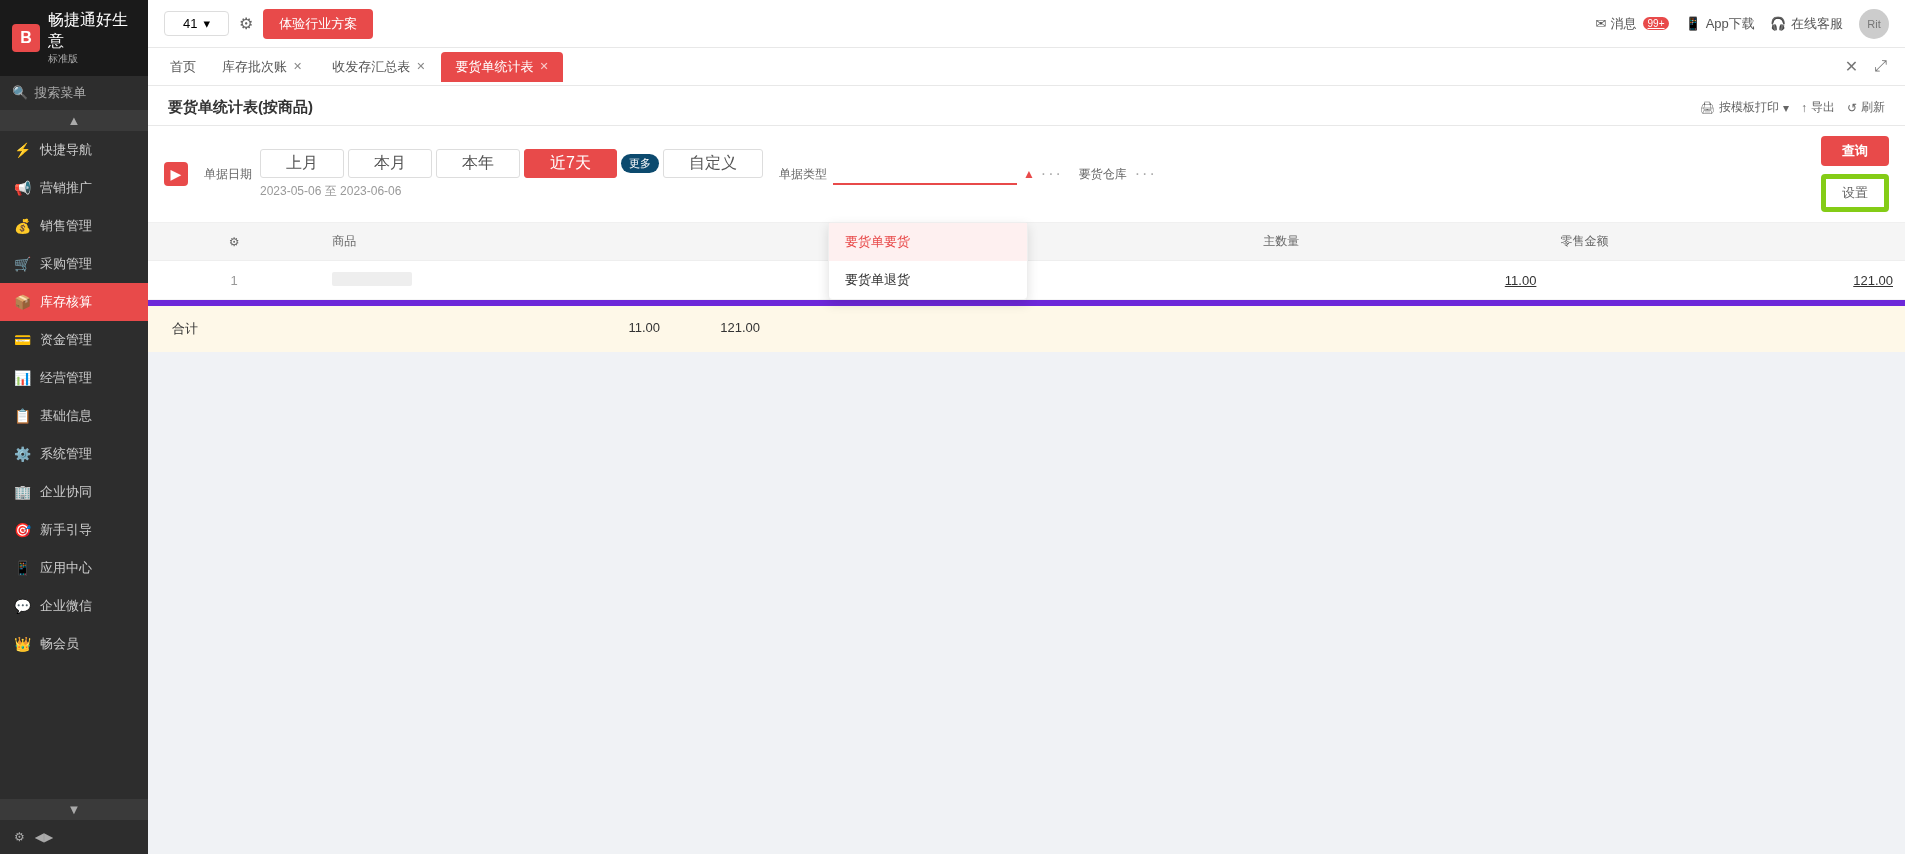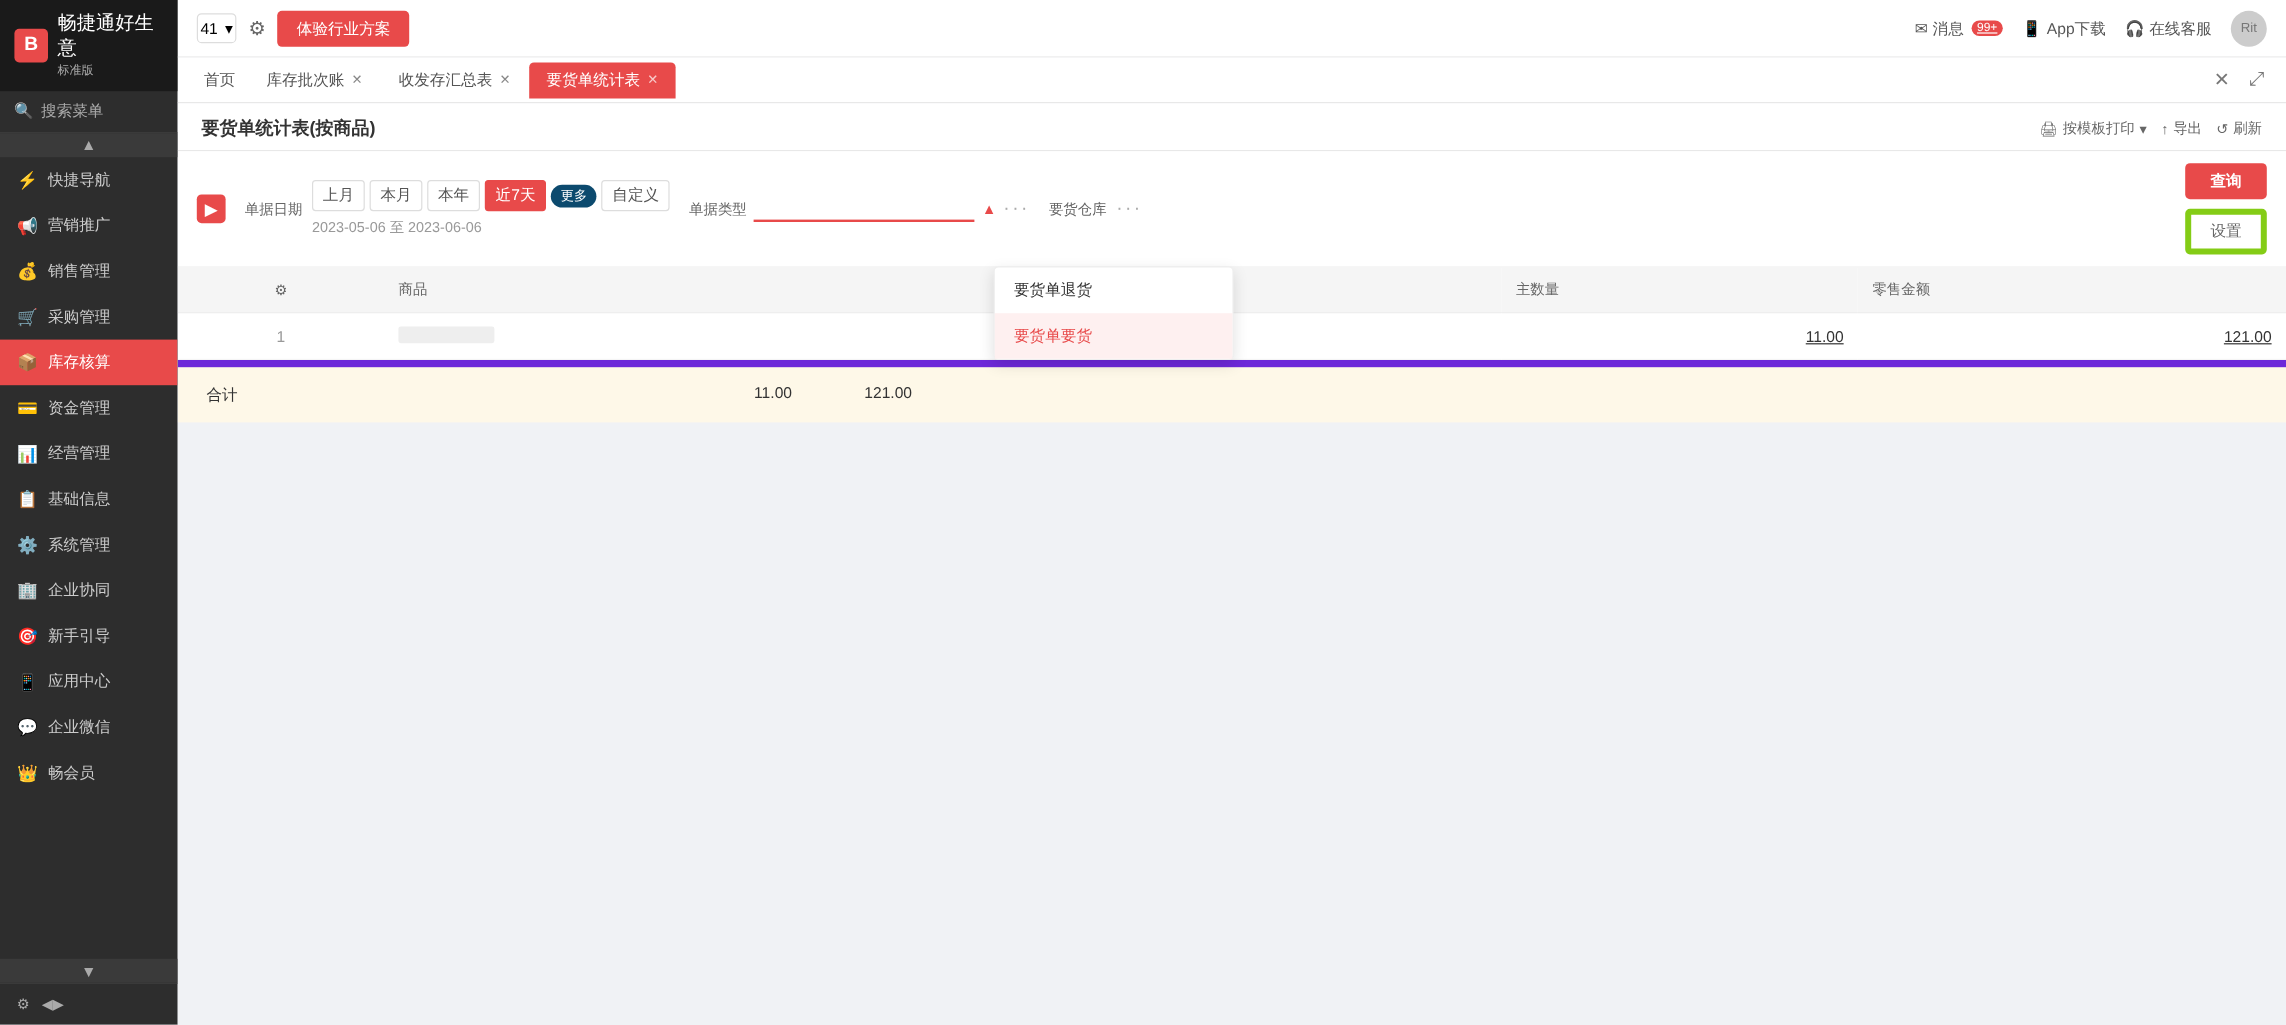--- a/index.html
+++ b/index.html
@@ -94,21 +94,21 @@
       height: 48px;
       gap: 12px;
       flex-shrink: 0;
     }
     .topbar-left { display: flex; align-items: center; gap: 10px; flex: 1; }
     .topbar-selector {
       display: flex;
       align-items: center;
       border: 1px solid #ddd;
       border-radius: 4px;
-      padding: 4px 2px;
+      padding: 4px 18px;
       font-size: 13px;
       gap: 6px;
       cursor: pointer;
     }
     .topbar-settings-icon { color: #666; cursor: pointer; font-size: 16px; }
     .btn-trial {
       background: #e84a4a;
       color: white;
       border: none;
       border-radius: 4px;
@@ -199,24 +199,24 @@
       color: white;
       border-radius: 4px;
       display: flex; align-items: center; justify-content: center;
       cursor: pointer;
       font-size: 14px;
       flex-shrink: 0;
     }
     .filter-group { display: flex; align-items: center; gap: 8px; }
     .filter-label { color: #666; font-size: 12px; white-space: nowrap; }
     .date-btn {
-      padding: 3px 8px;
+      padding: 3px 25px;
       border: 1px solid #ddd;
       border-radius: 3px;
-      font-size: 13px;
+      font-size: 16px;
       cursor: pointer;
       color: #555;
       background: #fff;
     }
     .date-btn.active { background: #e84a4a; color: white; border-color: #e84a4a; }
     .date-btn.more {
       background: #0c4a6e; color: white; border: none;
       border-radius: 10px; padding: 2px 8px; font-size: 11px;
     }
     .date-range { font-size: 12px; color: #999; margin-top: 2px; }
@@ -508,22 +508,22 @@
         <span class="filter-label">要货仓库</span>
         <span class="filter-dots">···</span>
       </div>
 
       <div class="filter-actions">
         <button class="btn-query">查询</button>
         <button class="btn-settings">设置</button>
       </div>
 
       <div class="dropdown-menu">
+        <div class="dropdown-item selected">要货单要货</div>
         <div class="dropdown-item">要货单退货</div>
-        <div class="dropdown-item selected">要货单要货</div>
       </div>
     </div>
 
     <div class="table-container">
       <table>
         <thead>
           <tr>
             <th class="settings-icon-cell">⚙</th>
             <th>商品</th>
             <th>主计量单位</th>

